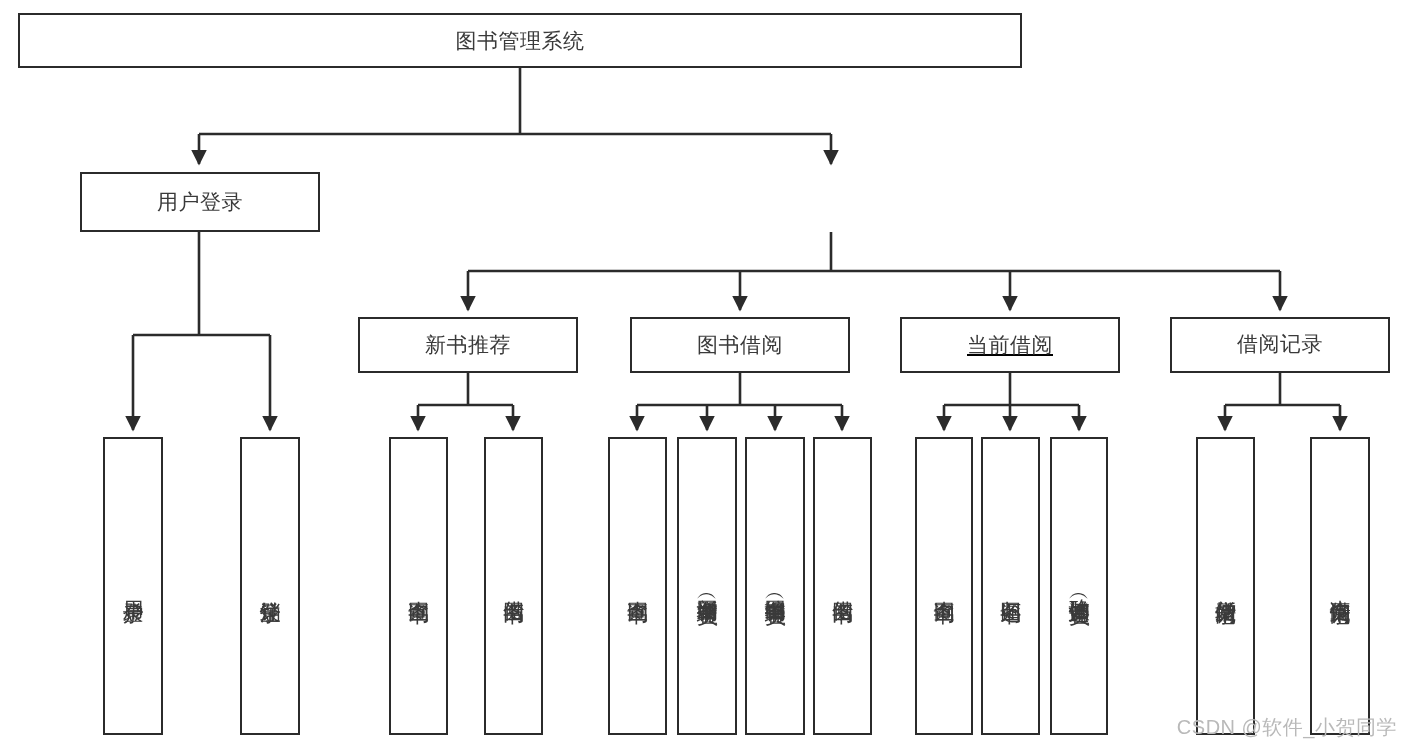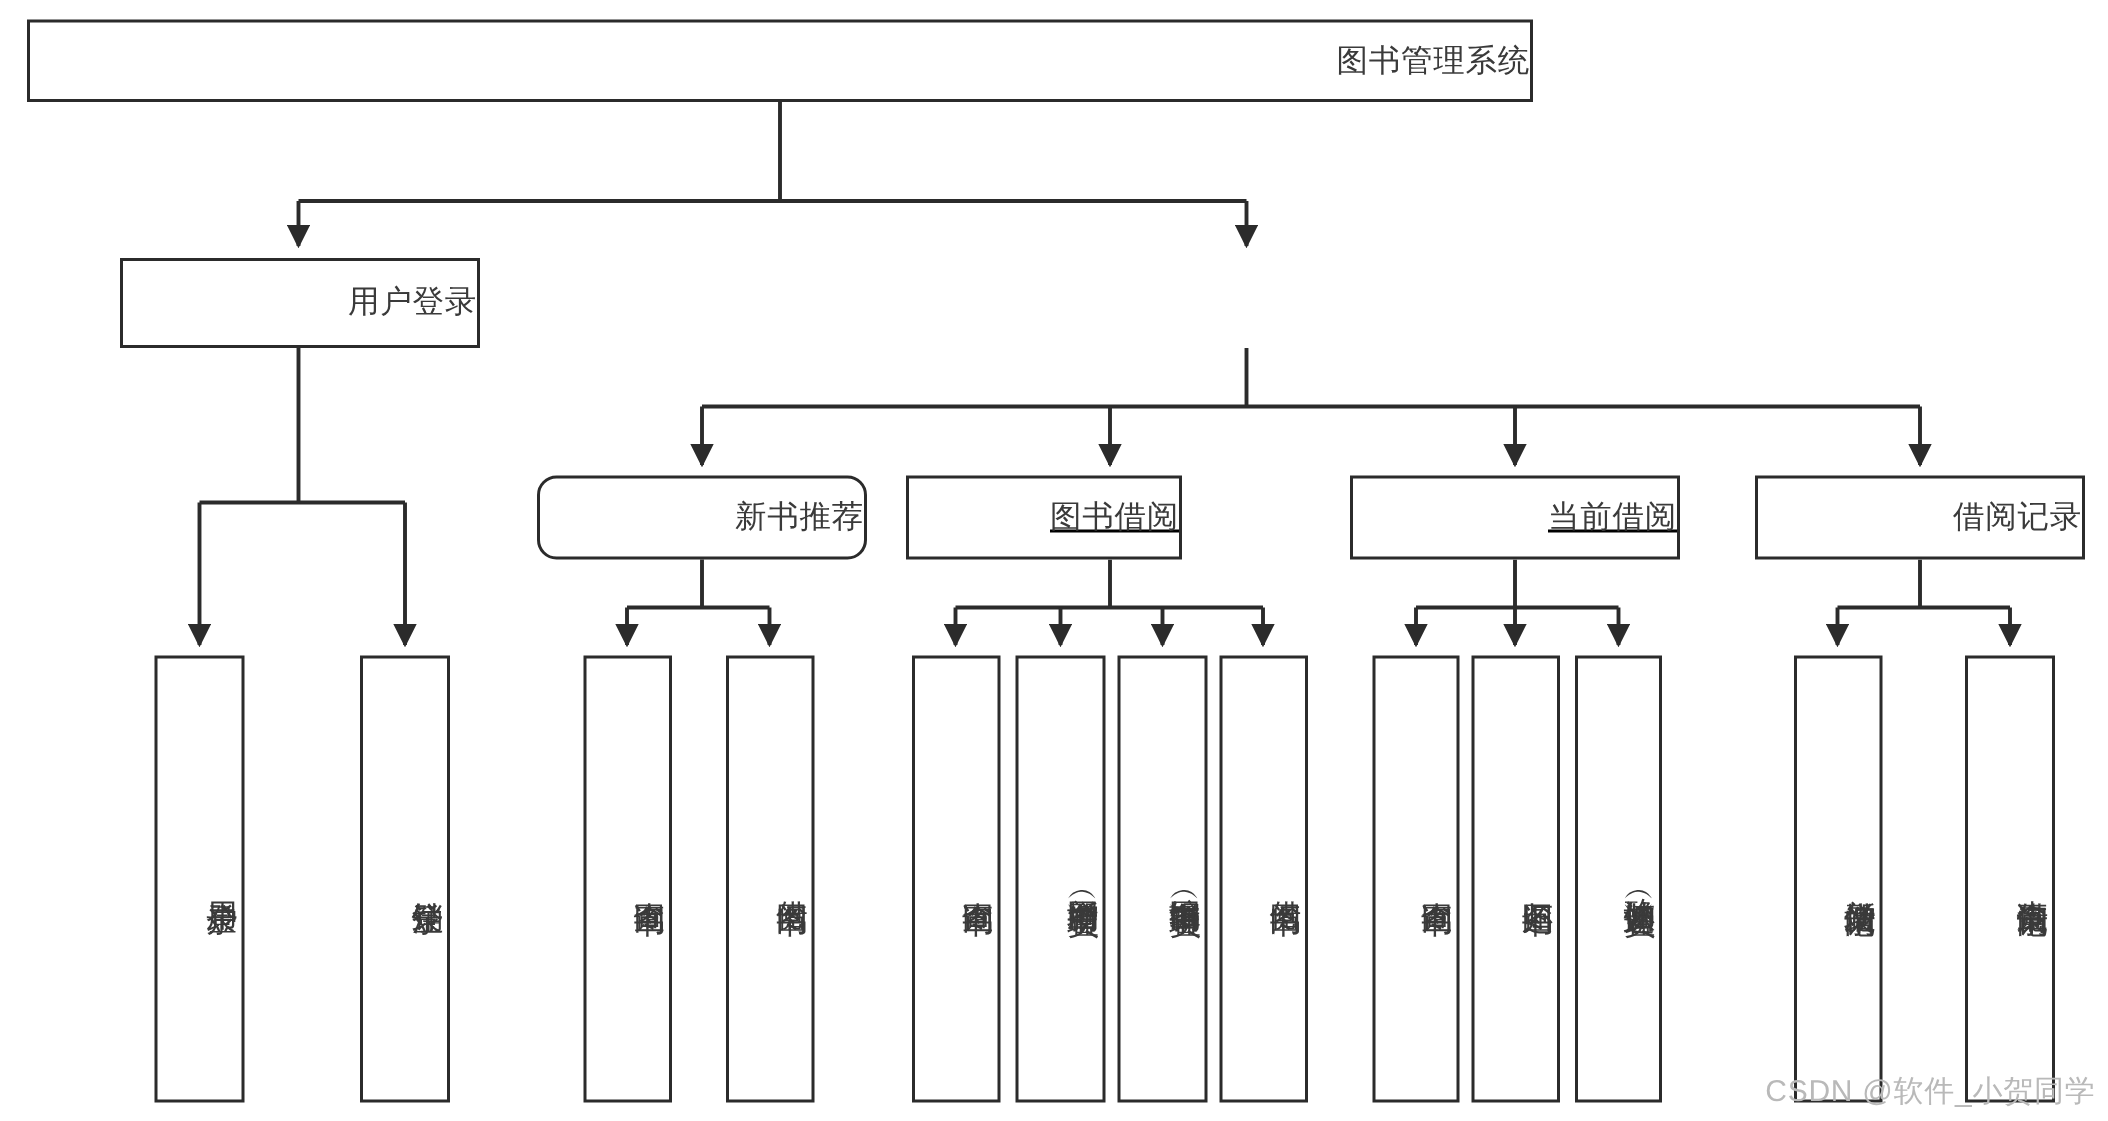--- a/index.html
+++ b/index.html
@@ -25,21 +25,21 @@
     height: 747px;
     pointer-events: none;
   }
   .node {
     position: absolute;
     box-sizing: border-box;
     background: #ffffff;
     border: 2px solid #2b2b2b;
     display: flex;
     align-items: center;
-    justify-content: flex-end;
+    justify-content: center;
     z-index: 2;
   }
   .node .lbl {
     color: #3a3a3a;
     font-size: 21px;
     line-height: 1.12;
     letter-spacing: 0.5px;
     white-space: nowrap;
     text-align: center;
   }
@@ -117,24 +117,24 @@
   </svg>
 
   <div class="node" style="left:18px; top:13px; width:1004px; height:55px;">
     <span class="lbl">图书管理系统</span>
   </div>
 
   <div class="node" style="left:80px; top:172px; width:240px; height:60px;">
     <span class="lbl">用户登录</span>
   </div>
 
-  <div class="node" style="left:358px; top:317px; width:220px; height:56px;border-radius:13px;">
+  <div class="node" style="left:358px; top:317px; width:220px; height:56px;">
     <span class="lbl">新书推荐</span>
   </div>
-  <div class="node" style="left:604px; top:317px; width:184px; height:56px;text-decoration:underline;">
+  <div class="node" style="left:630px; top:317px; width:220px; height:56px;">
     <span class="lbl">图书借阅</span>
   </div>
   <div class="node" style="left:900px; top:317px; width:220px; height:56px;text-decoration:underline;">
     <span class="lbl">当前借阅</span>
   </div>
   <div class="node" style="left:1170px; top:317px; width:220px; height:56px;font-family:Liberation Serif, serif;">
     <span class="lbl">借阅记录</span>
   </div>
 
   <div class="node vert" style="left:103px; top:437px; width:60px; height:298px;">

